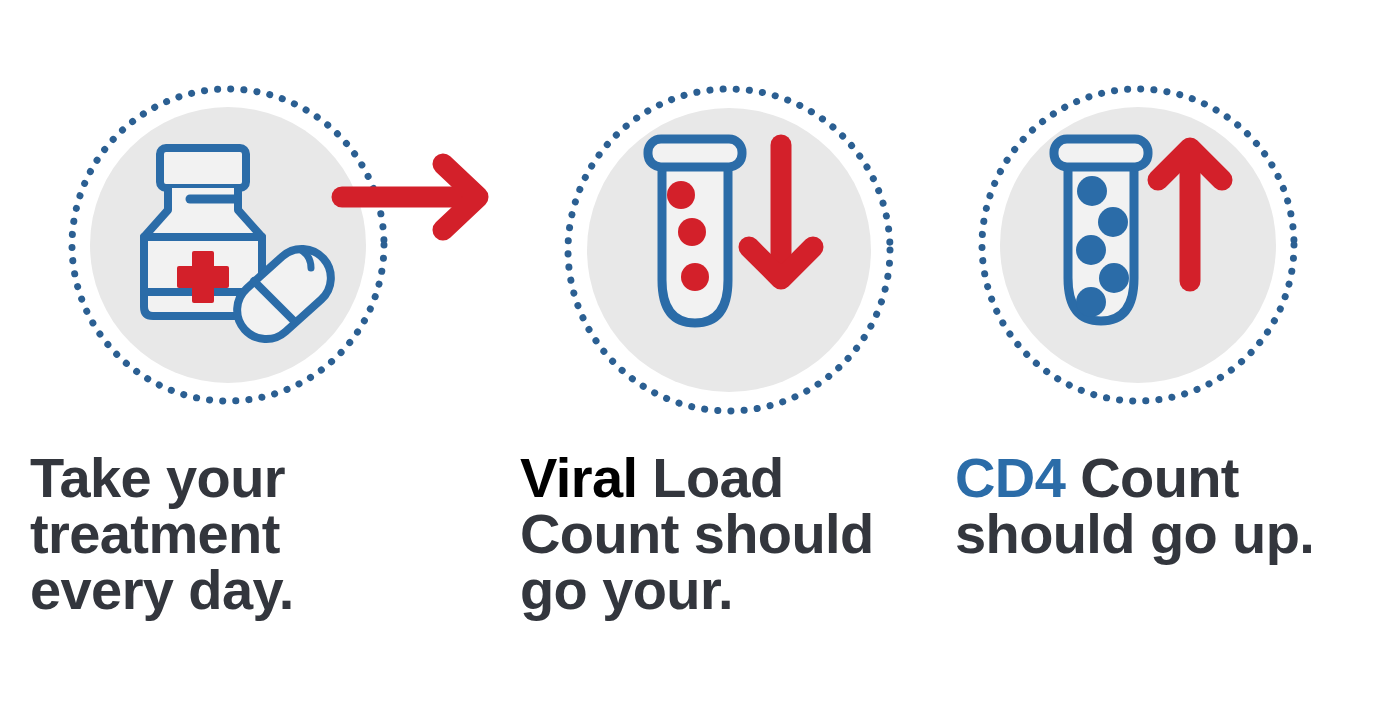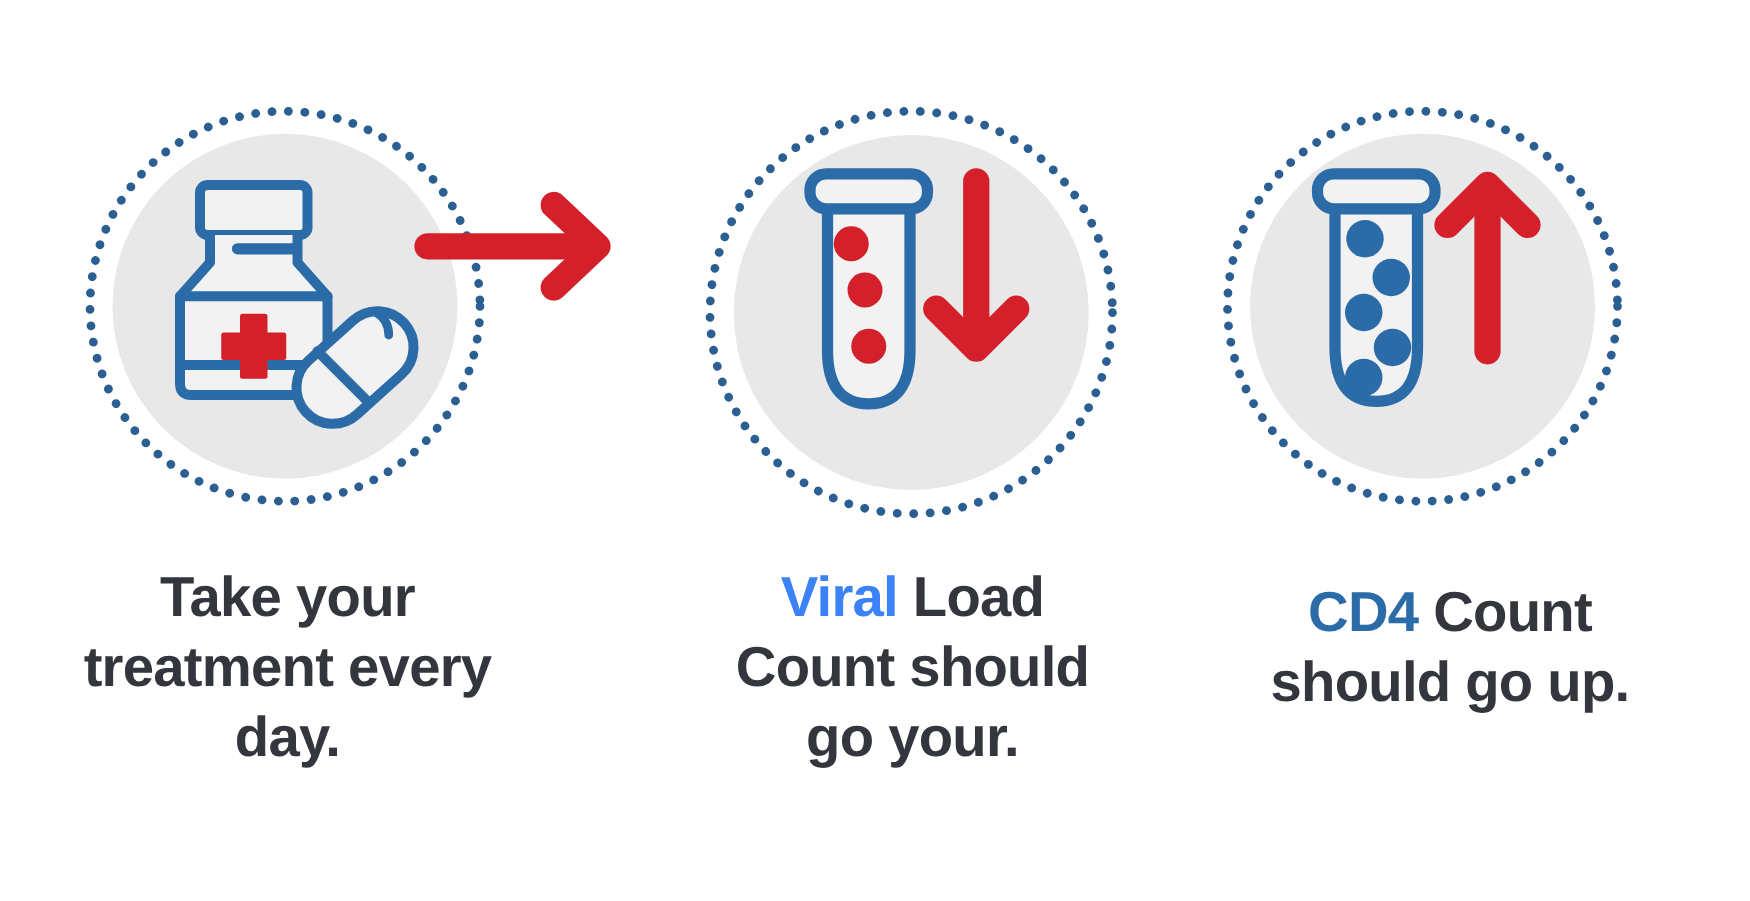--- a/index.html
+++ b/index.html
@@ -51,35 +51,34 @@
   
   .arrow-connector {
     position: absolute;
     left: 330px;
     top: 150px;
   }
 
   
   .caption {
     position: absolute;
-    text-align: center;
     font-family: "Liberation Sans", sans-serif;
     font-weight: bold;
-    font-size: 45px;
+    font-size: 56px;
     line-height: 56px;
     letter-spacing: -0.6px;
     color: #33363d;
     white-space: pre-line;
   }
-  .caption .accent-red { color: #3b82f6; }
+  .caption .accent-red { color: #000000; }
   .caption .accent-blue { color: #2b6ca8; }
 
   #caption-1 { left: 30px;  top: 450px; width: 400px; }
   #caption-2 { left: 520px; top: 450px; width: 420px; }
-  #caption-3 { left: 955px; top: 450px; width: 410px; margin-top: 12px; }
+  #caption-3 { left: 955px; top: 450px; width: 410px; }
 </style>
 </head>
 <body>
 
 <div id="infographic">
 
   <div class="step" id="step-1">
 
     <div class="badge" style="left:68px; width:320px; height:320px;">
 

